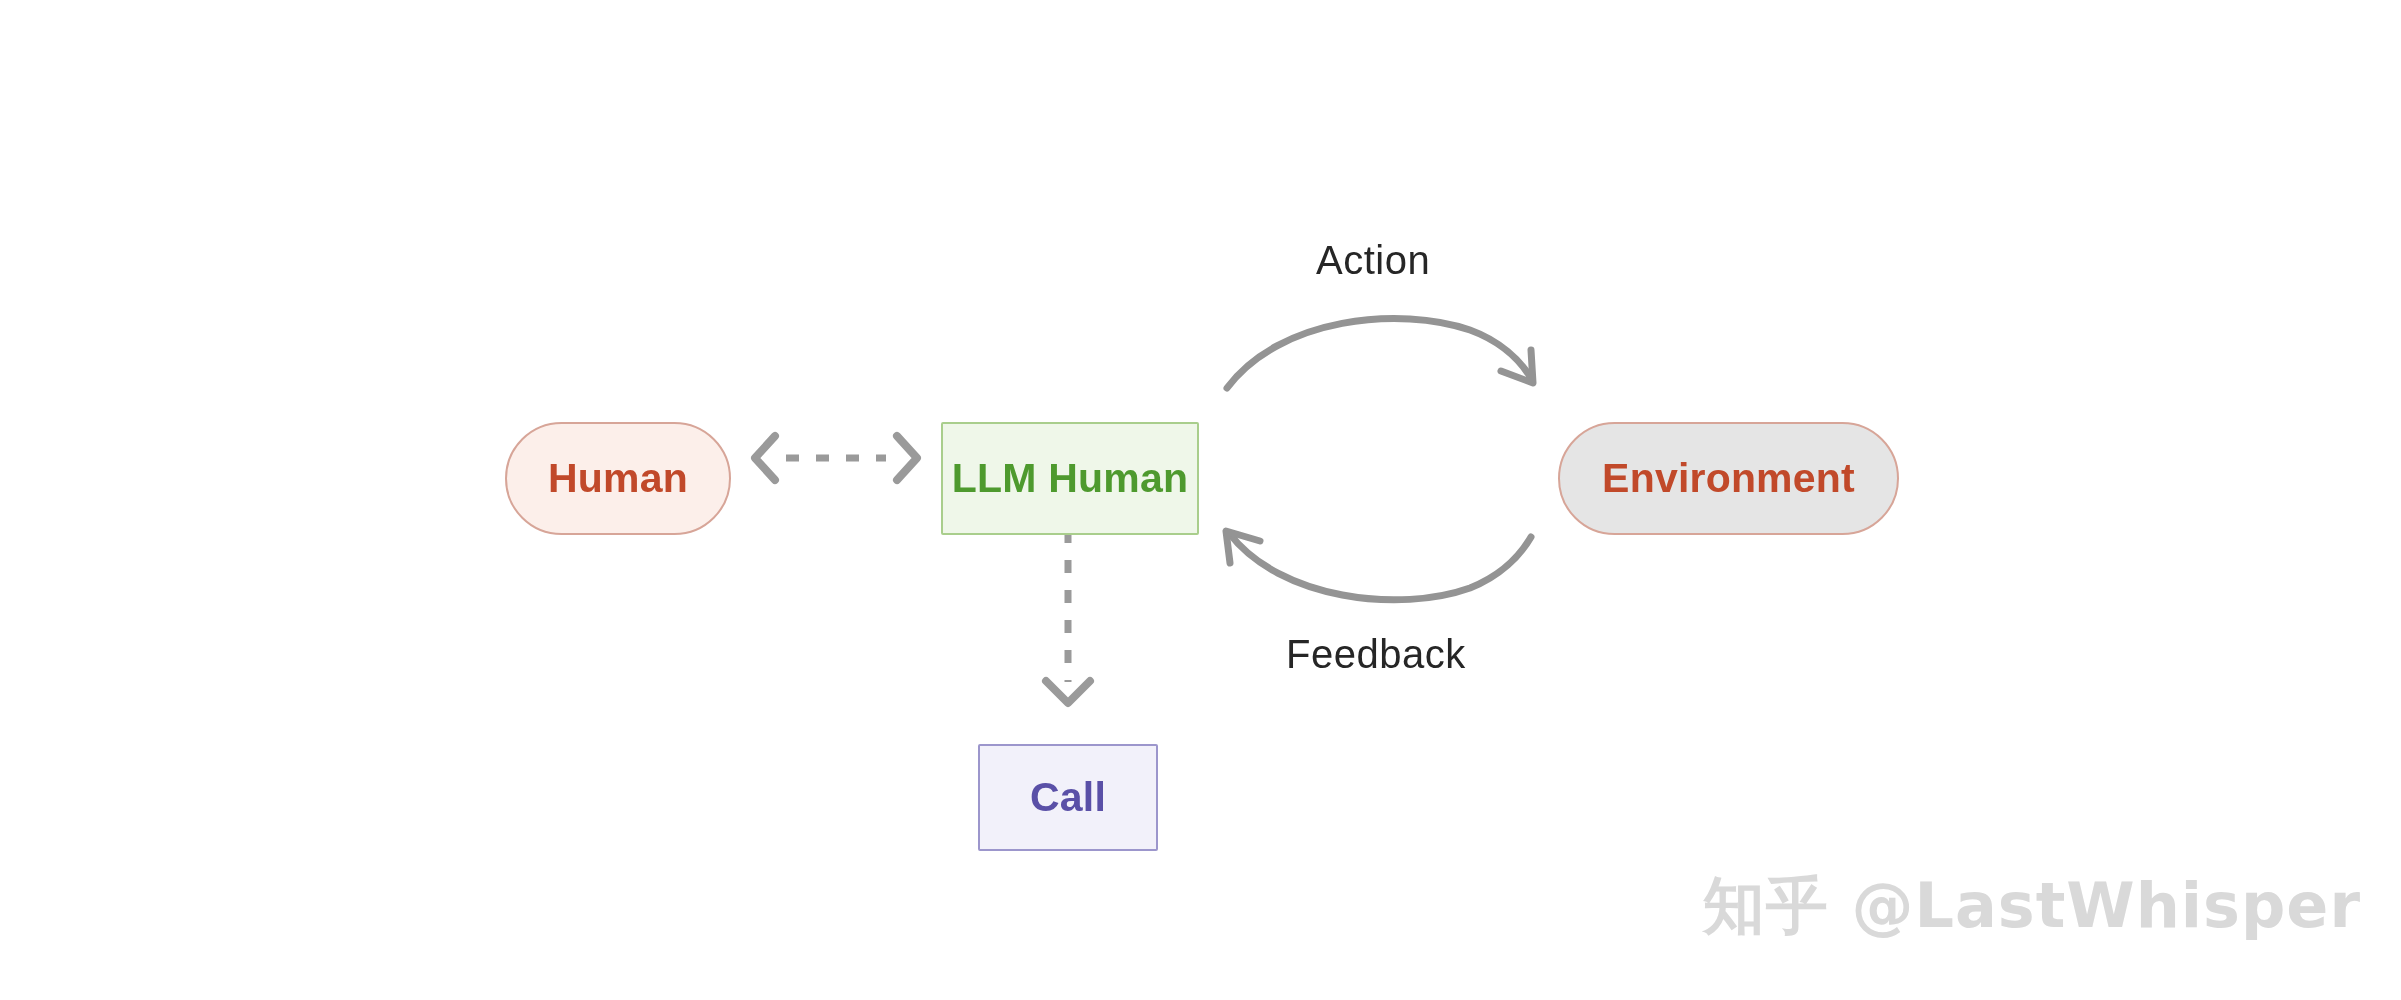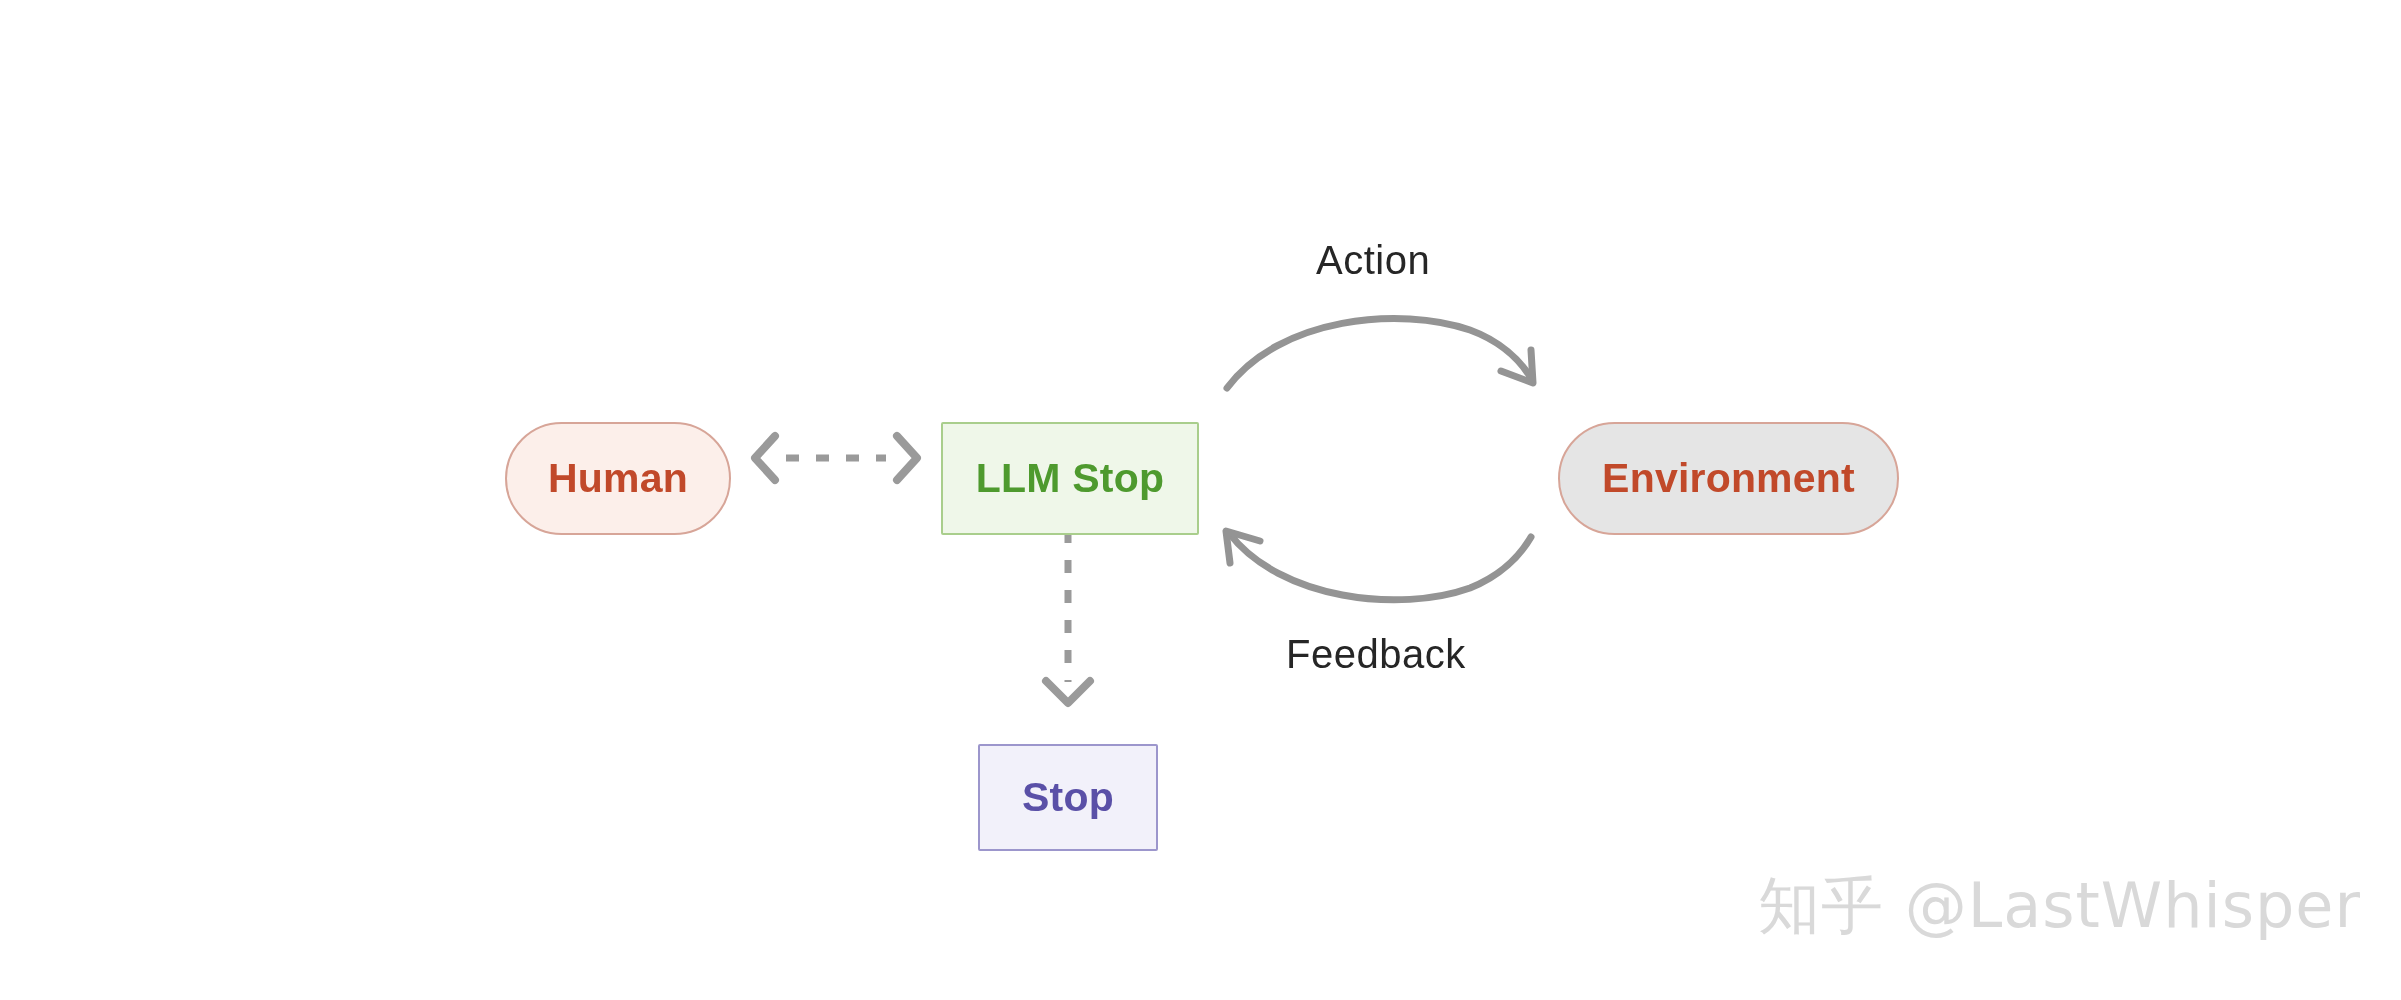--- a/index.html
+++ b/index.html
@@ -119,21 +119,21 @@
     pointer-events: none;
   }
 
   
   .watermark {
     position: absolute;
     right: 40px;
     bottom: 52px;
     color: #D9D9D9;
     font-size: 62px;
-    font-weight: normal;
+    font-weight: bold;
     letter-spacing: 1px;
     white-space: nowrap;
     user-select: none;
     font-family: "DejaVu Sans", "Liberation Sans", sans-serif;
   }
 </style>
 </head>
 <body>
 
 <div id="canvas">
@@ -167,29 +167,29 @@
       <path d="M 1531,537 C 1520,556 1500,576 1470,588 C 1400,613 1280,600 1229,533" fill="none" stroke="#949494" stroke-width="7" stroke-linecap="round"></path>
       <polyline points="1260,541 1226,531 1230,563" fill="none" stroke="#949494" stroke-width="7" stroke-linecap="round" stroke-linejoin="round"></polyline>
     </g>
   </svg>
 
   <div class="node node-human">
     <span>Human</span>
   </div>
 
   <div class="node node-llm">
-    <span>LLM Stop</span>
+    <span>LLM Human</span>
   </div>
 
   <div class="node node-env">
     <span>Environment</span>
   </div>
 
   <div class="node node-stop">
-    <span>Stop</span>
+    <span>Call</span>
   </div>
 
   <div class="edge-label label-action">Action</div>
 
   <div class="edge-label label-feedback">Feedback</div>
 
   <div class="watermark">知乎 @LastWhisper</div>
 
 </div>
 

